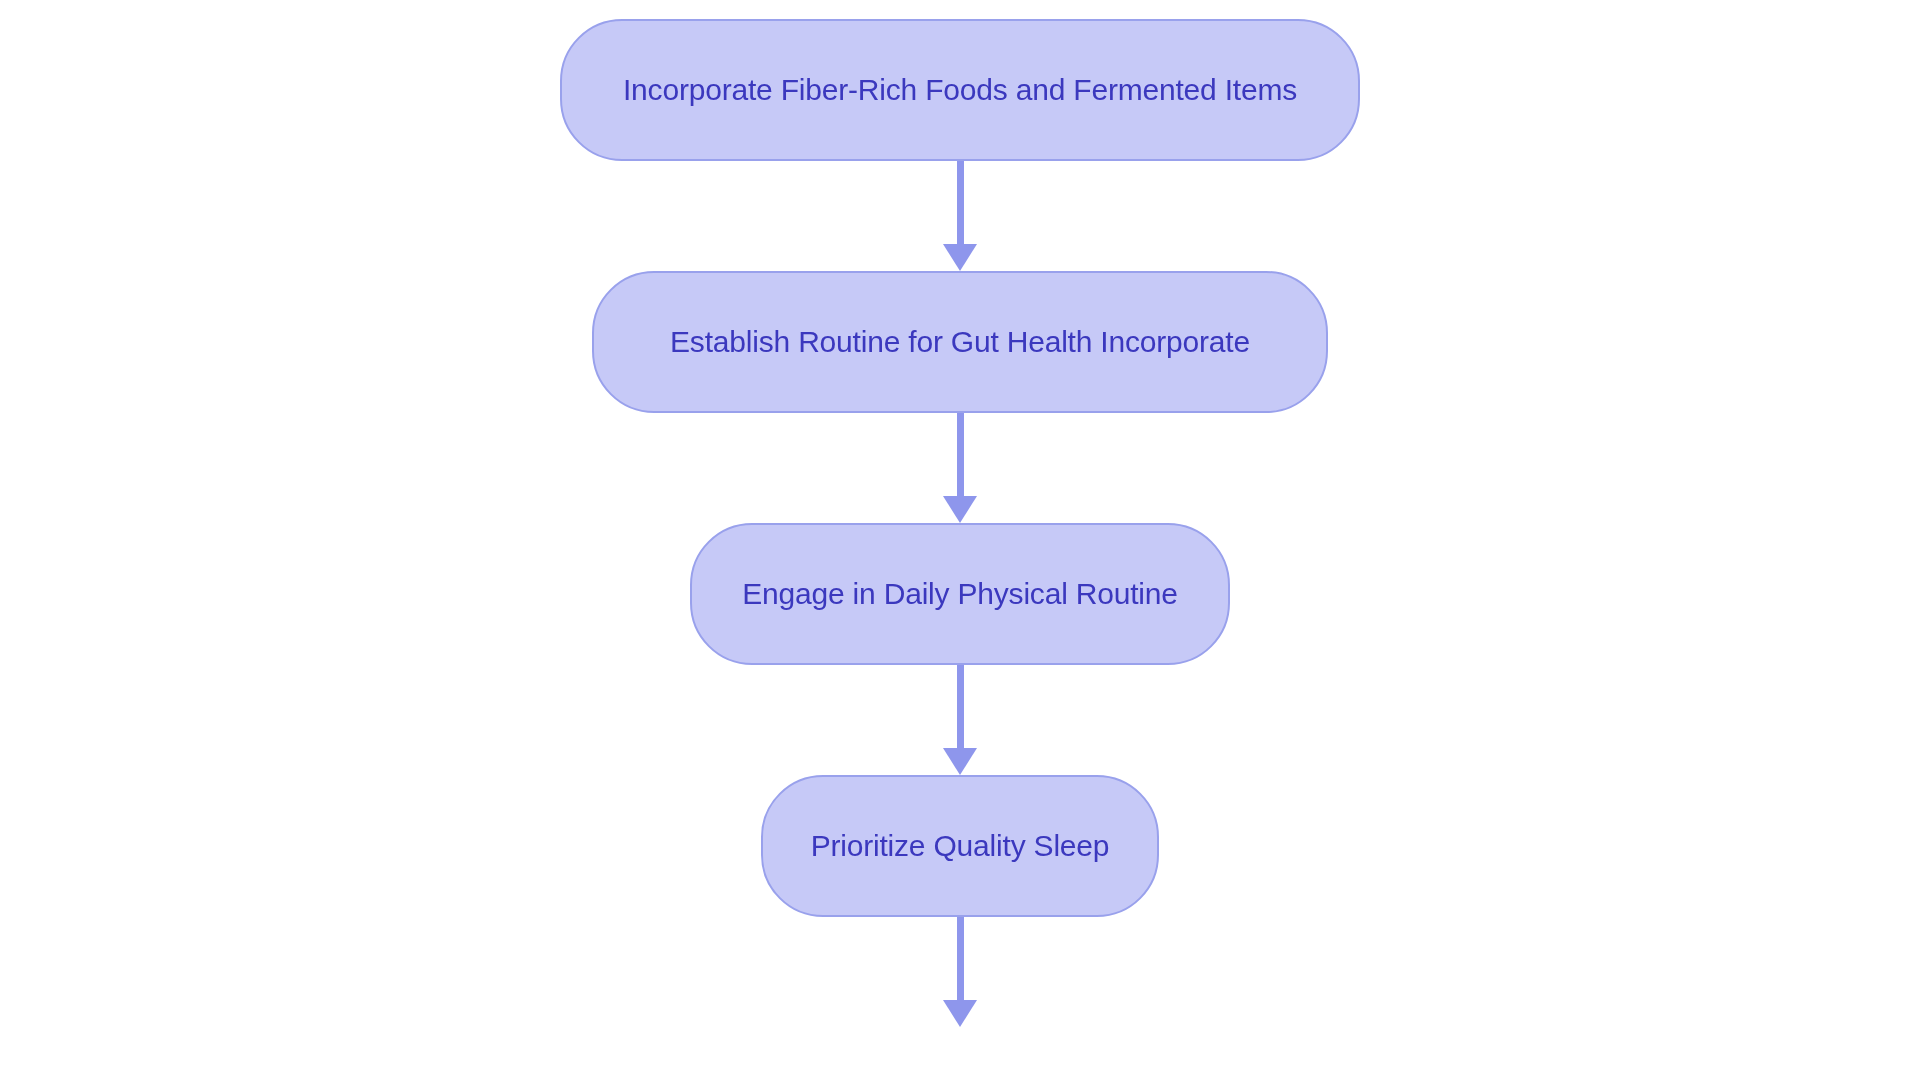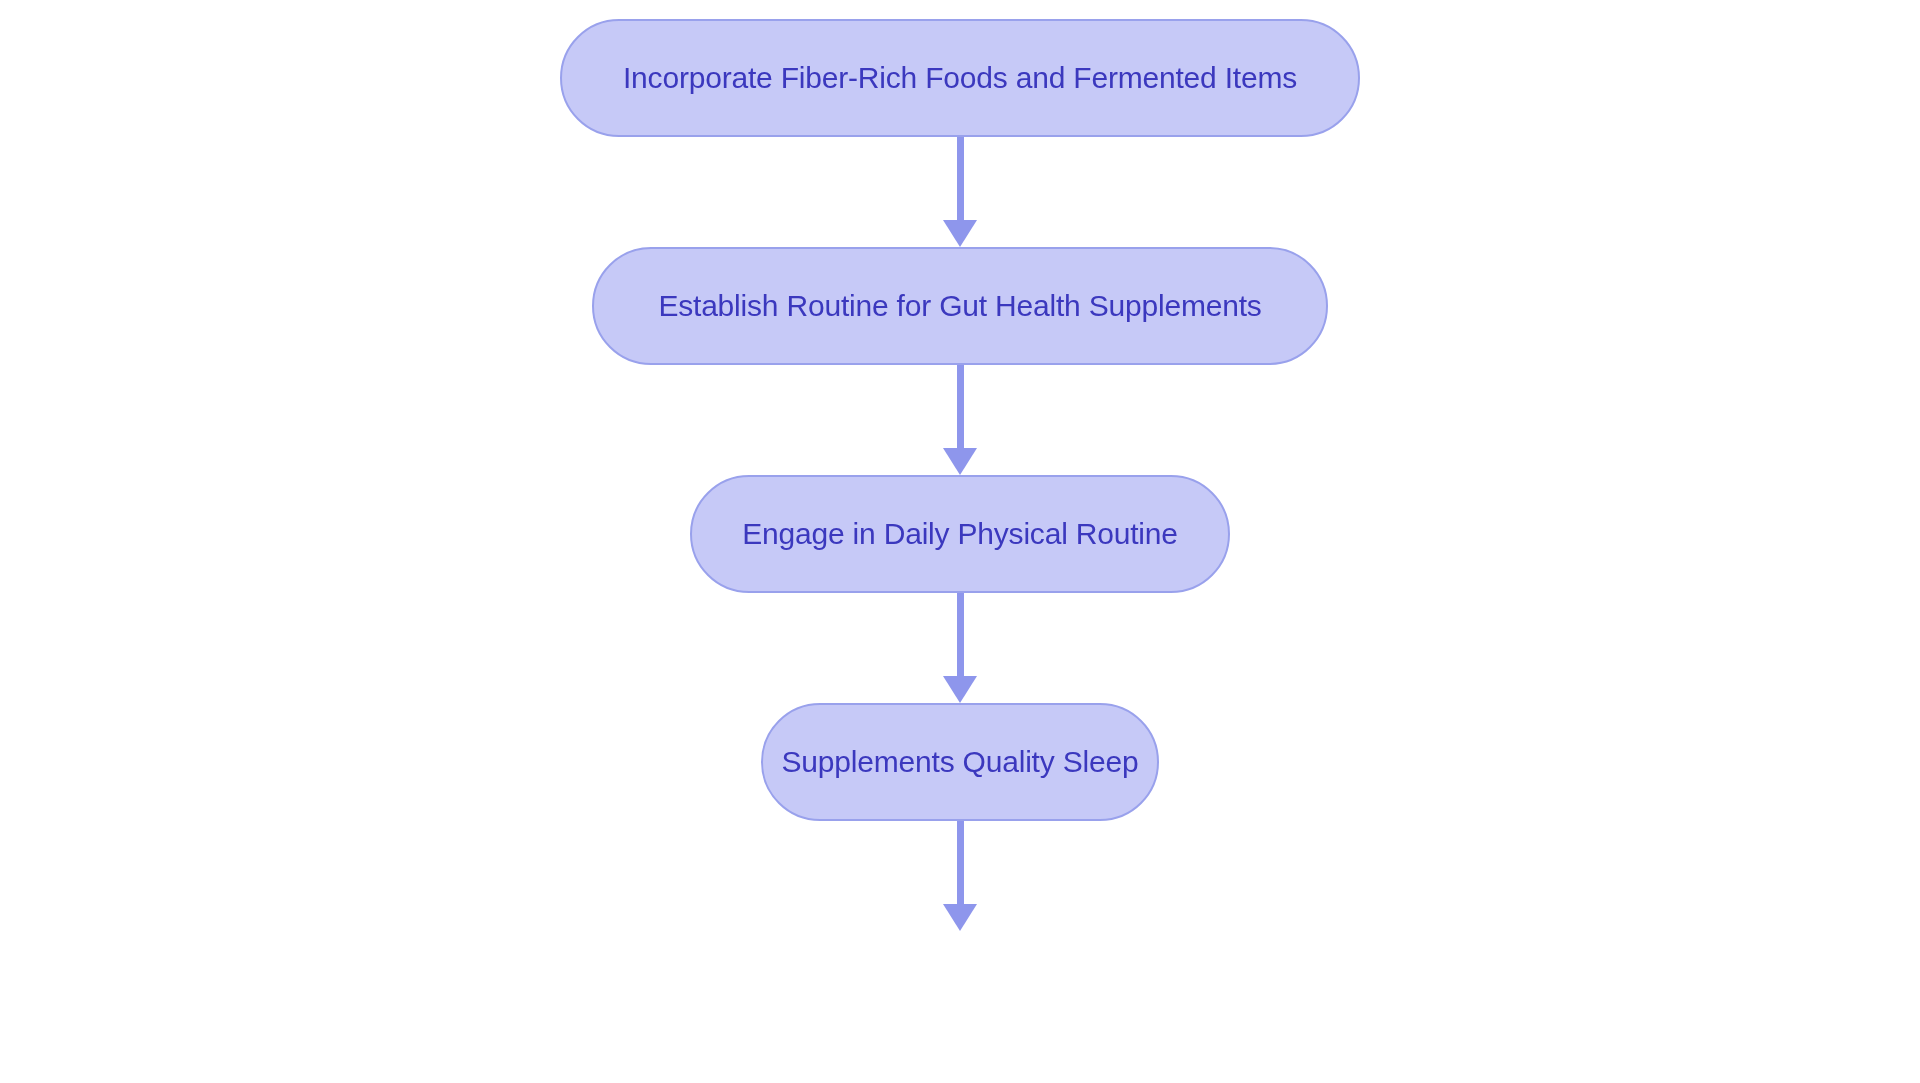--- a/index.html
+++ b/index.html
@@ -16,21 +16,21 @@
     width: 1920px;
     height: 1083px;
     box-sizing: border-box;
     padding-top: 19px;
     display: flex;
     flex-direction: column;
     align-items: center;
   }
   .node {
     flex: 0 0 auto;
-    height: 118px;
+    height: 142px;
     box-sizing: border-box;
     border-radius: 62px;
     background: var(--node-fill, #c6c9f7);
     border: 2px solid var(--node-border, #99a1ec);
     display: flex;
     align-items: center;
     justify-content: center;
   }
   .node-label {
     font-size: 30px;
@@ -68,39 +68,39 @@
   <div class="node" style="width:800px">
     <span class="node-label">Incorporate Fiber-Rich Foods and Fermented Items</span>
   </div>
 
   <div class="edge">
     <div class="edge-shaft"></div>
     <div class="edge-head"></div>
   </div>
 
   <div class="node" style="width:736px">
-    <span class="node-label">Establish Routine for Gut Health Supplements</span>
+    <span class="node-label">Establish Routine for Gut Health Incorporate</span>
   </div>
 
   <div class="edge">
     <div class="edge-shaft"></div>
     <div class="edge-head"></div>
   </div>
 
   <div class="node" style="width:540px">
     <span class="node-label">Engage in Daily Physical Routine</span>
   </div>
 
   <div class="edge">
     <div class="edge-shaft"></div>
     <div class="edge-head"></div>
   </div>
 
   <div class="node" style="width:398px">
-    <span class="node-label">Supplements Quality Sleep</span>
+    <span class="node-label">Prioritize Quality Sleep</span>
   </div>
 
   <div class="edge">
     <div class="edge-shaft"></div>
     <div class="edge-head"></div>
   </div>
 
 
 </div>
 

